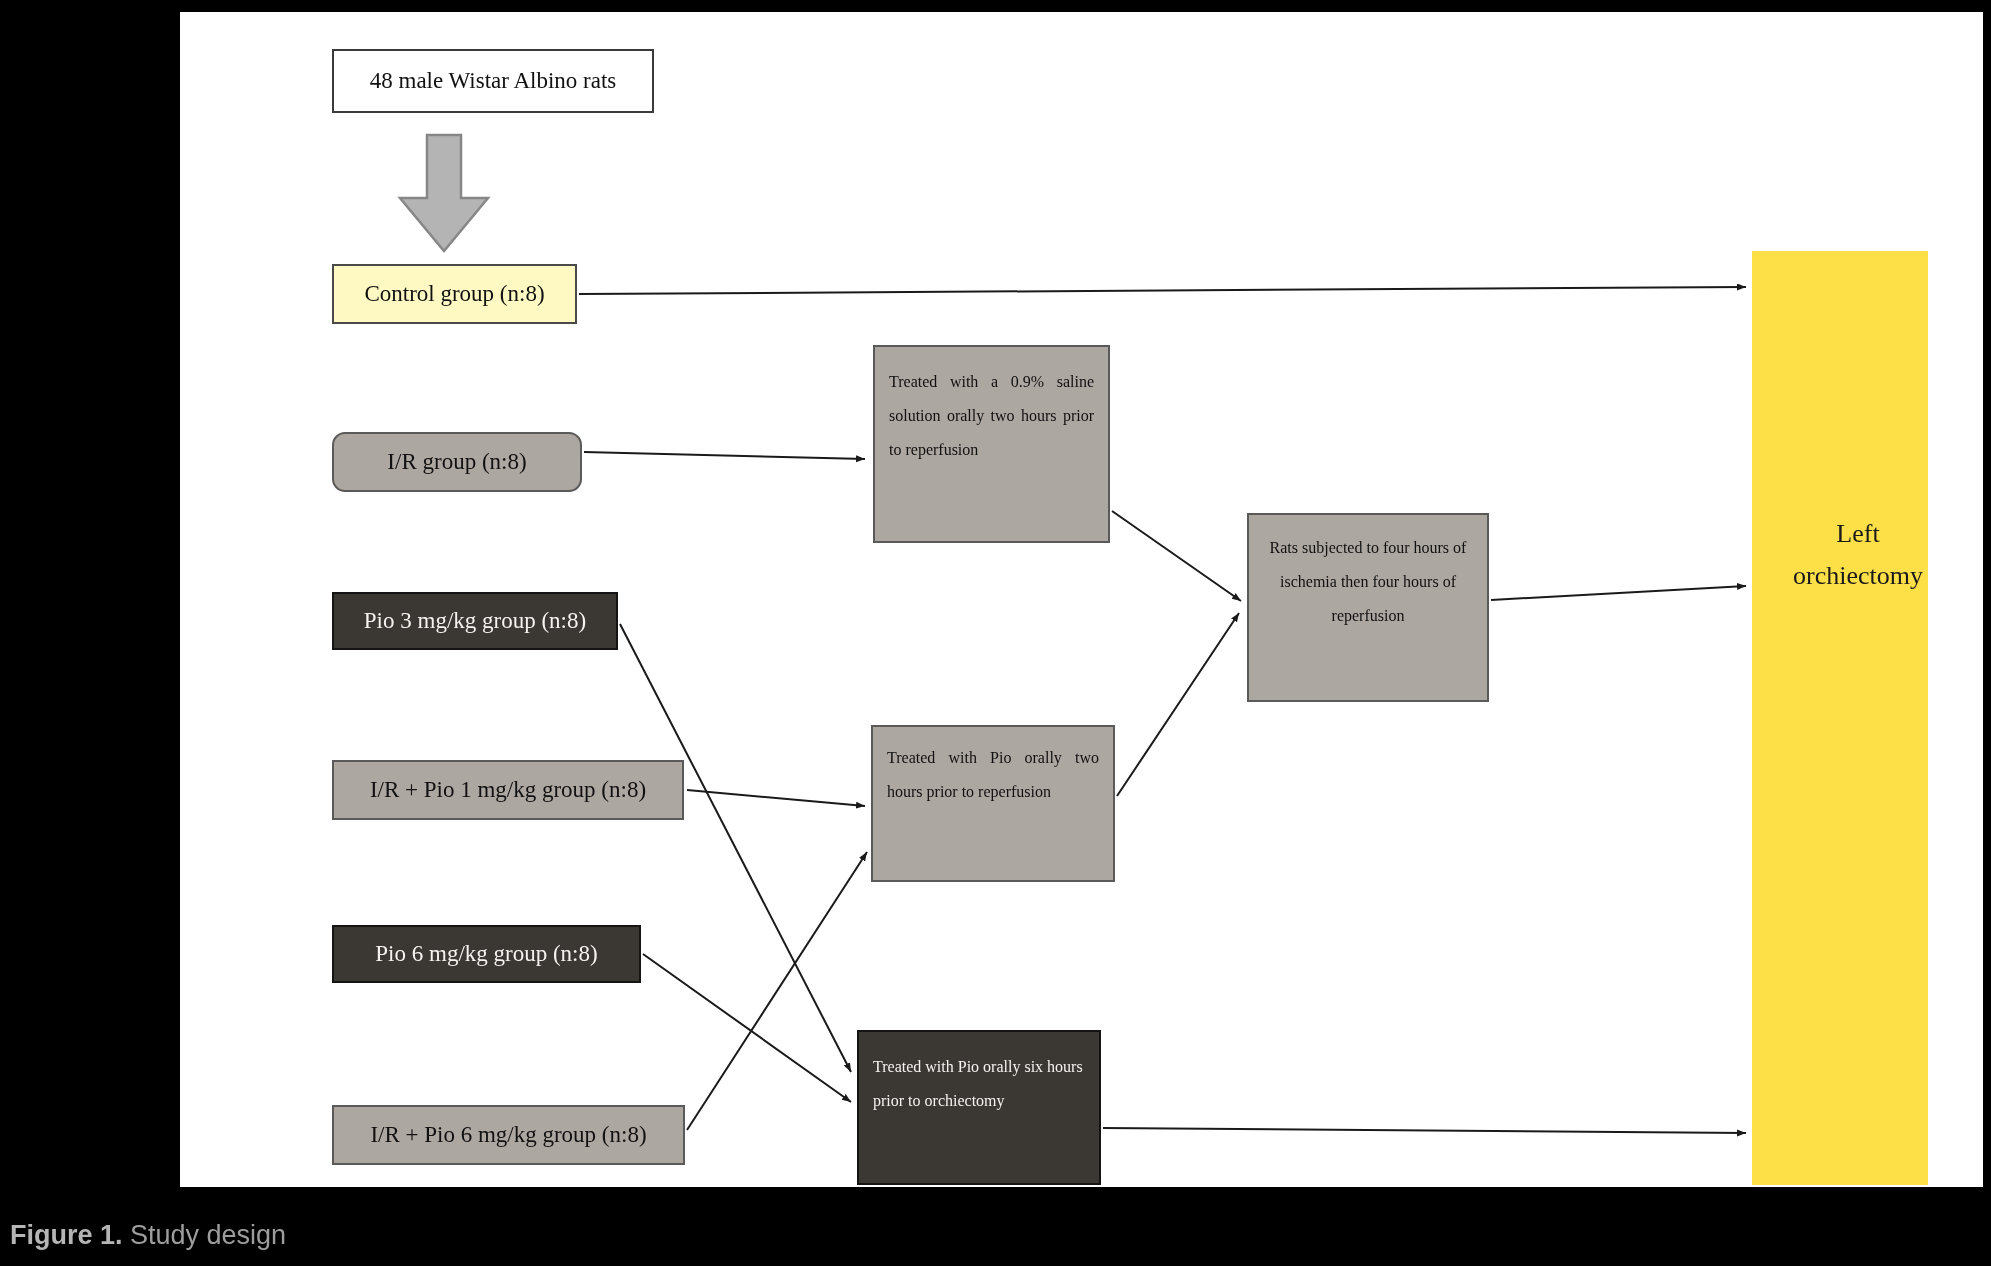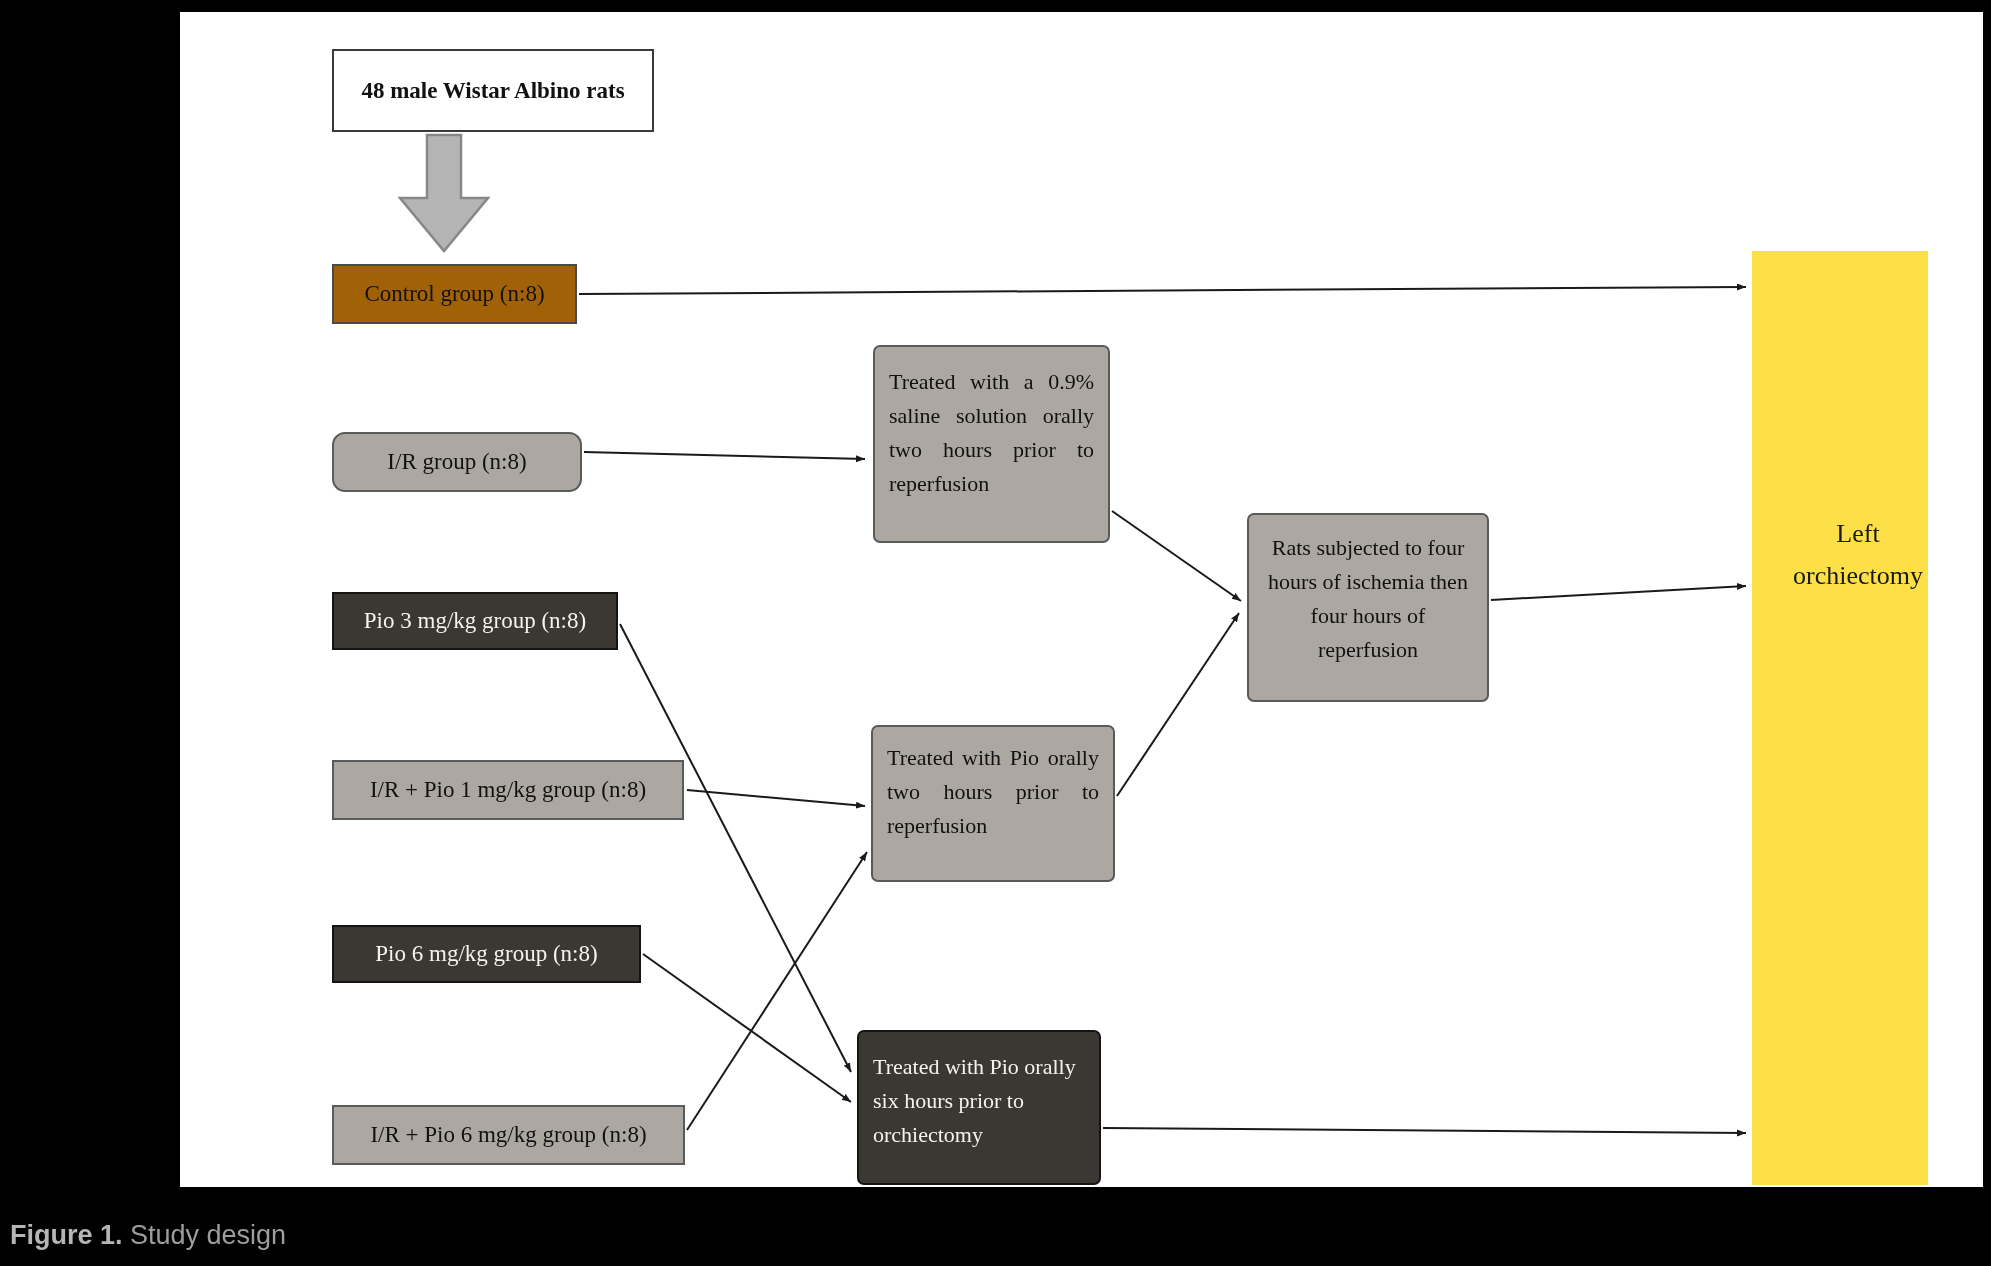--- a/index.html
+++ b/index.html
@@ -2,42 +2,42 @@
 <html><head>
 <meta charset="utf-8">
 <style>
   html,body{margin:0;padding:0;}
   body{background:#000;font-family:"Liberation Serif", serif;}
   .stage{position:relative;width:1991px;height:1266px;background:#000;overflow:hidden;}
   .panel{position:absolute;left:180px;top:12px;width:1803px;height:1175px;background:#ffffff;}
   .node{position:absolute;box-sizing:border-box;font-family:"Liberation Serif", serif;color:#111;}
   .label-box{display:flex;align-items:center;justify-content:center;font-size:23px;height:60px;}
   .white-box{background:#ffffff;border:2px solid #3a3a3a;}
-  .light-box{background:#a16207;border:2px solid #4a4a4a;}
+  .light-box{background:#fef9c3;border:2px solid #4a4a4a;}
   .gray-box{background:#ada7a1;border:2px solid #5a5a5a;}
   .dark-box{background:#3b3733;border:2px solid #161412;color:#f5f3f0;}
-  .para{font-size:22px;line-height:34px;padding:18px 14px;border-radius:7px;}
+  .para{font-size:16px;line-height:34px;padding:18px 14px;}
   .justify{text-align:justify;}
   .center{text-align:center;}
   .outcome-col{position:absolute;left:1752px;top:251px;width:176px;height:934px;background:#fde047;
     display:flex;justify-content:flex-end;box-sizing:border-box;padding-top:262px;}
   .outcome-text{font-size:26px;line-height:42px;text-align:center;color:#1a1a1a;width:140px;}
   .overlay{position:absolute;left:0;top:0;width:1991px;height:1266px;pointer-events:none;}
   .caption{position:absolute;left:10px;top:1220px;font-family:"Liberation Sans", sans-serif;
     font-size:27px;color:#9d9d9d;white-space:nowrap;}
   .caption b{color:#b5b5b5;font-weight:bold;}
 </style>
 </head>
 <body>
 
 <div class="stage">
 
   <div class="panel"></div>
 
-  <div class="node label-box white-box" style="left:332px;top:49px;width:322px;height:83px;font-weight:bold;">
+  <div class="node label-box white-box" style="left:332px;top:49px;width:322px;height:64px;">
     <span>48 male Wistar Albino rats</span>
   </div>
 
   <div class="node label-box light-box" style="left:332px;top:264px;width:245px;">
     <span>Control group (n:8)</span>
   </div>
 
   <div class="node label-box gray-box" style="left:332px;top:432px;width:250px;border-radius:13px;">
     <span>I/R group (n:8)</span>
   </div>

